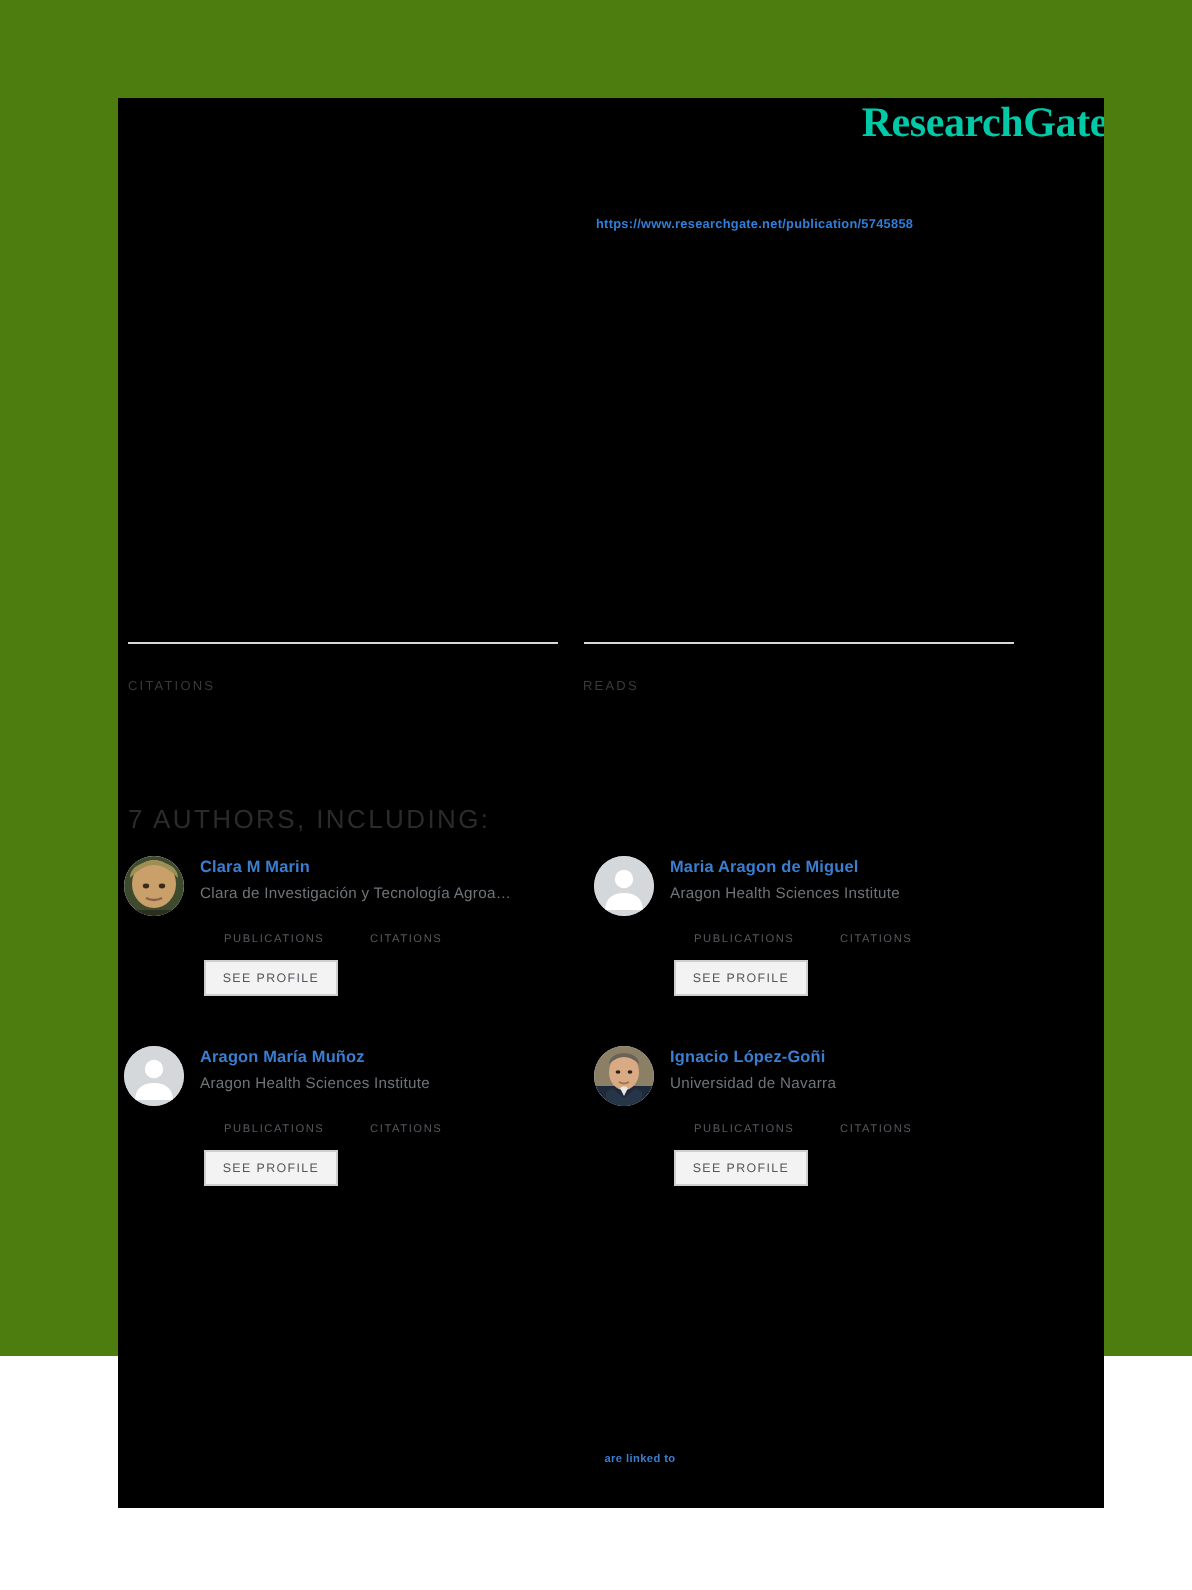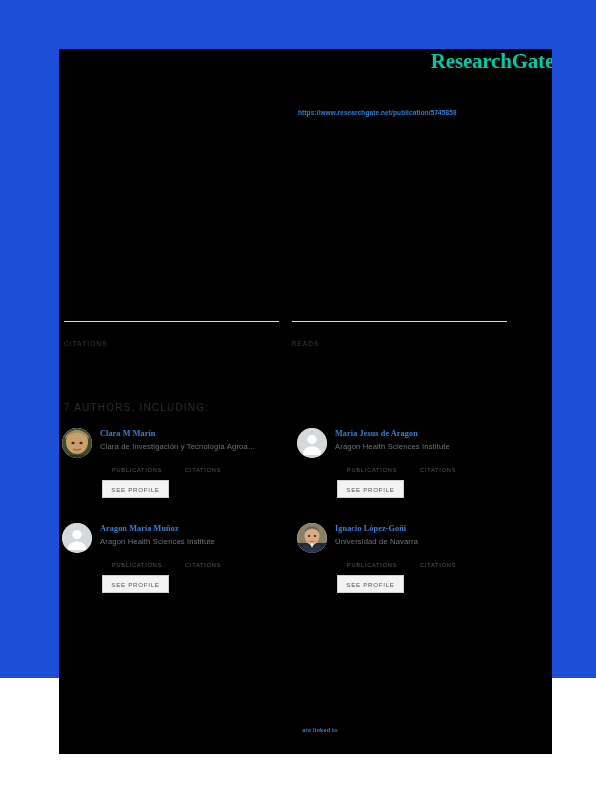--- a/index.html
+++ b/index.html
@@ -16,21 +16,21 @@
     position: relative;
   }
 
   
   .page {
     position: absolute;
     left: 0;
     top: 0;
     width: 596px;
     height: 678px;
-    background: #1d4ed8;
+    background: #4d7c0f;
   }
 
   
   .doc-panel {
     position: absolute;
     left: 59px;
     top: 49px;
     width: 493px;
     height: 705px;
     background: #000000;
@@ -121,21 +121,21 @@
     color: #3a3a3a;
     font-weight: 400;
     margin-top: 0px;
   }
 
   
   .authors-heading {
     position: absolute;
     left: 5px;
     top: 353px;
-    font-size: 10px;
+    font-size: 13px;
     letter-spacing: 1.2px;
     color: #2b2b2b;
     white-space: nowrap;
   }
 
   .authors-grid {
     position: absolute;
     left: 3px;
     top: 376px;
     width: 470px;
@@ -163,21 +163,20 @@
 
   .author-name {
     position: absolute;
     left: 38px;
     top: 4px;
     font-size: 8.2px;
     font-weight: 700;
     color: #3b7ed0;
     letter-spacing: 0.1px;
     white-space: nowrap;
-    font-family: Liberation Serif, serif;
   }
   .author-affil {
     position: absolute;
     left: 38px;
     top: 17px;
     font-size: 7.6px;
     color: #6f7478;
     letter-spacing: 0.15px;
     white-space: nowrap;
   }
@@ -307,21 +306,21 @@
       </div>
 
       <div class="author-card">
         <div class="avatar">
           <svg width="30" height="30" viewBox="0 0 30 30">
             <circle cx="15" cy="15" r="15" fill="#d5d8da"></circle>
             <circle cx="15" cy="11.5" r="4.6" fill="#ffffff"></circle>
             <path d="M5.5 27 Q6 18.5 15 18.5 Q24 18.5 24.5 27 Z" fill="#ffffff"></path>
           </svg>
         </div>
-        <div class="author-name">Maria Jesus de Aragon</div>
+        <div class="author-name">Maria Aragon de Miguel</div>
         <div class="author-affil">Aragon Health Sciences Institute</div>
         <div class="metric-row">
           <div class="metric pubs">
             <div class="metric-num"></div>
             <div class="metric-label">PUBLICATIONS</div>
           </div>
           <div class="metric cites">
             <div class="metric-num"></div>
             <div class="metric-label">CITATIONS</div>
           </div>

